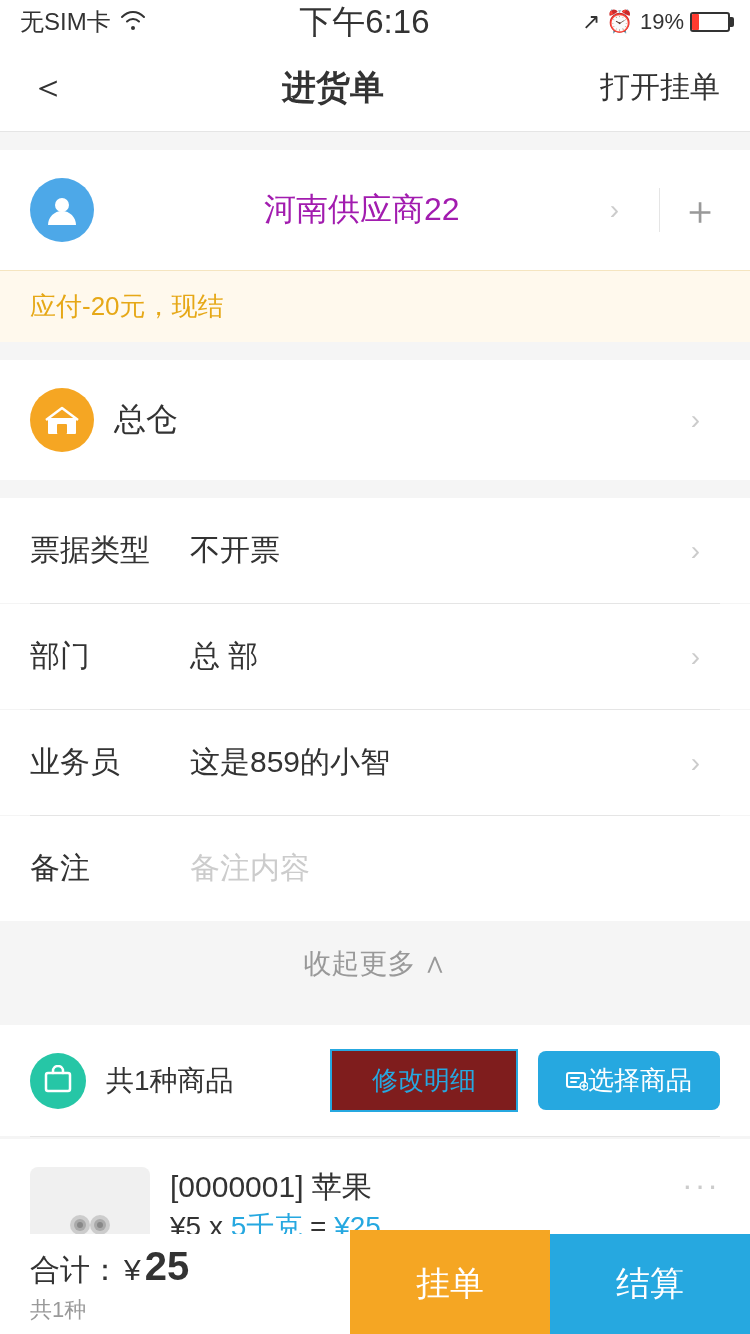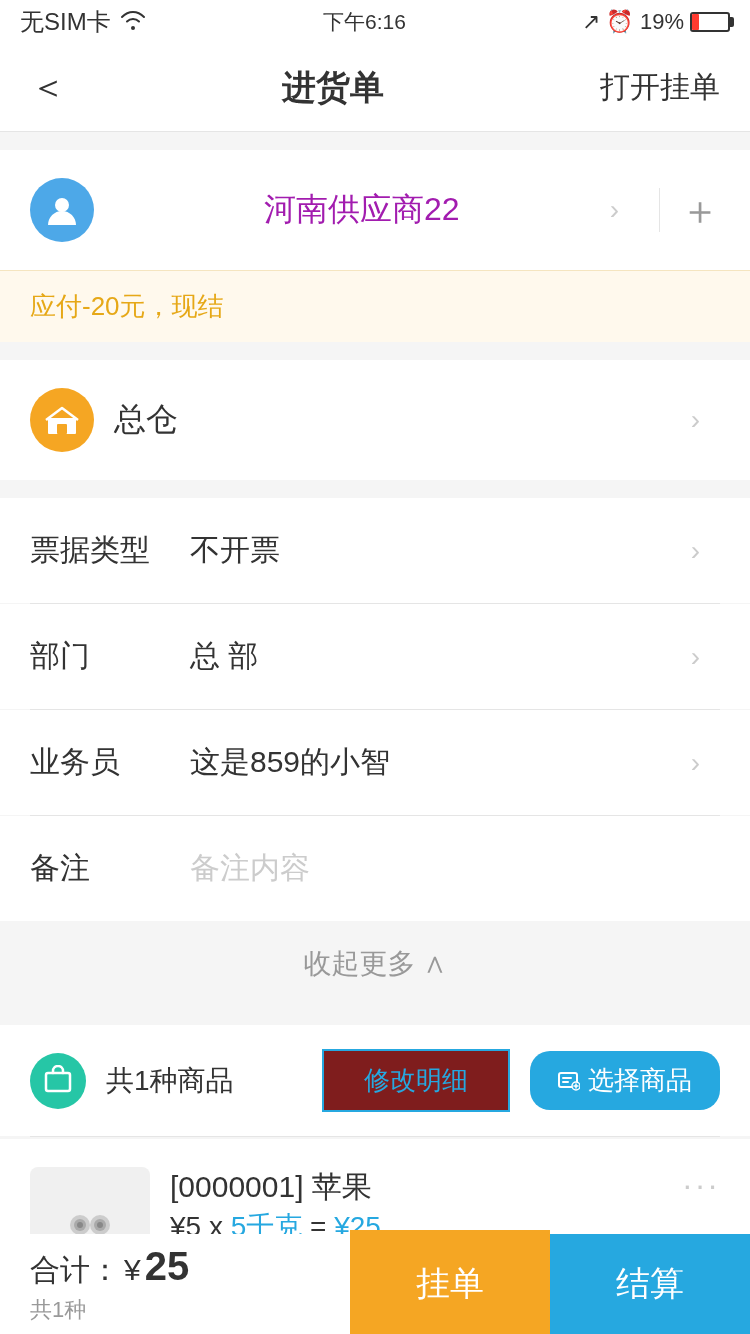--- a/index.html
+++ b/index.html
@@ -19,21 +19,21 @@
       height: 44px;
       background: #fff;
       display: flex;
       align-items: center;
       justify-content: space-between;
       padding: 0 20px;
       font-size: 24px;
       color: #333;
     }
     .status-left { display: flex; align-items: center; gap: 8px; }
-    .status-center { font-size: 21px; font-weight: 500; }
+    .status-center { font-size: 33px; font-weight: 500; }
     .status-right { display: flex; align-items: center; gap: 6px; font-size: 22px; }
     .battery {
       width: 40px; height: 20px;
       border: 2px solid #333;
       border-radius: 3px;
       position: relative;
       display: flex; align-items: center;
     }
     .battery::after {
       content: '';
@@ -221,24 +221,24 @@
       background: #7f1d1d;
       border-radius: 0;
       padding: 12px 40px;
       font-size: 26px;
       cursor: pointer;
     }
     .btn-primary {
       background: #26a8e0;
       color: #fff;
       border: none;
-      border-radius: 20px;
+      border-radius: 8px;
       padding: 12px 28px;
       font-size: 26px;
-      display: flex; align-items: center; gap: 8px;
+      display: flex; align-items: center; 
       cursor: pointer;
     }
 
     
     .product-item {
       background: #fff;
       padding: 28px 30px;
       display: flex;
       align-items: flex-start;
       gap: 20px;

